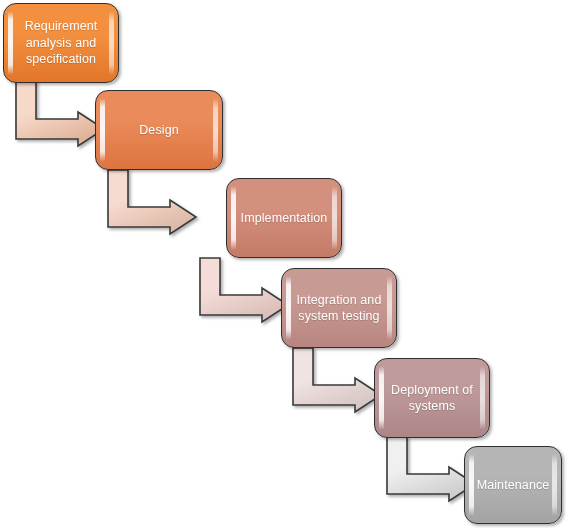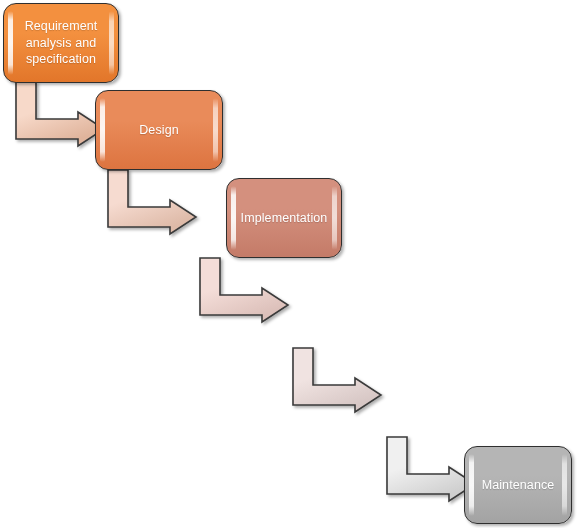--- a/index.html
+++ b/index.html
@@ -152,18 +152,28 @@
     <div class="stage-box" style="left: 95px; top: 90px; width: 128px; height: 80px; background: linear-gradient(rgb(233, 139, 90) 0%, rgb(233, 139, 90) 38%, rgb(221, 116, 64) 100%); border-color: rgb(47, 47, 47); color: rgb(255, 255, 255);">
       <span class="gloss-l"></span>
       <span class="gloss-r"></span>
       <span class="label">Design</span>
     </div>
     <div class="stage-box" style="left: 186px; top: 178px; width: 116px; height: 80px; background: linear-gradient(rgb(212, 144, 126) 0%, rgb(212, 144, 126) 38%, rgb(196, 123, 104) 100%); border-color: rgb(47, 47, 47); color: rgb(255, 255, 255); margin-left: 40px;">
       <span class="gloss-l"></span>
       <span class="gloss-r"></span>
       <span class="label">Implementation</span>
     </div>
-    <div class="stage-box" style="left: 464px; top: 446px; width: 108px; height: 78px; background: linear-gradient(rgb(181, 181, 181) 0%, rgb(181, 181, 181) 38%, rgb(163, 163, 163) 100%); border-color: rgb(47, 47, 47); color: rgb(255, 255, 255);">
+    <div class="stage-box" style="left: 281px; top: 268px; width: 116px; height: 80px; background: linear-gradient(rgb(200, 154, 148) 0%, rgb(200, 154, 148) 38%, rgb(184, 133, 127) 100%); border-color: rgb(47, 47, 47); color: rgb(255, 255, 255);">
+      <span class="gloss-l"></span>
+      <span class="gloss-r"></span>
+      <span class="label">Integration and system testing</span>
+    </div>
+    <div class="stage-box" style="left: 374px; top: 358px; width: 116px; height: 80px; background: linear-gradient(rgb(191, 154, 154) 0%, rgb(191, 154, 154) 38%, rgb(172, 134, 134) 100%); border-color: rgb(47, 47, 47); color: rgb(255, 255, 255);">
+      <span class="gloss-l"></span>
+      <span class="gloss-r"></span>
+      <span class="label">Deployment of systems</span>
+    </div>
+    <div class="stage-box" style="left: 464px; top: 446px; width: 98px; height: 78px; background: linear-gradient(rgb(181, 181, 181) 0%, rgb(181, 181, 181) 38%, rgb(163, 163, 163) 100%); border-color: rgb(47, 47, 47); color: rgb(255, 255, 255);">
       <span class="gloss-l"></span>
       <span class="gloss-r"></span>
       <span class="label">Maintenance</span>
     </div>
   </div>
 
 </body></html>

